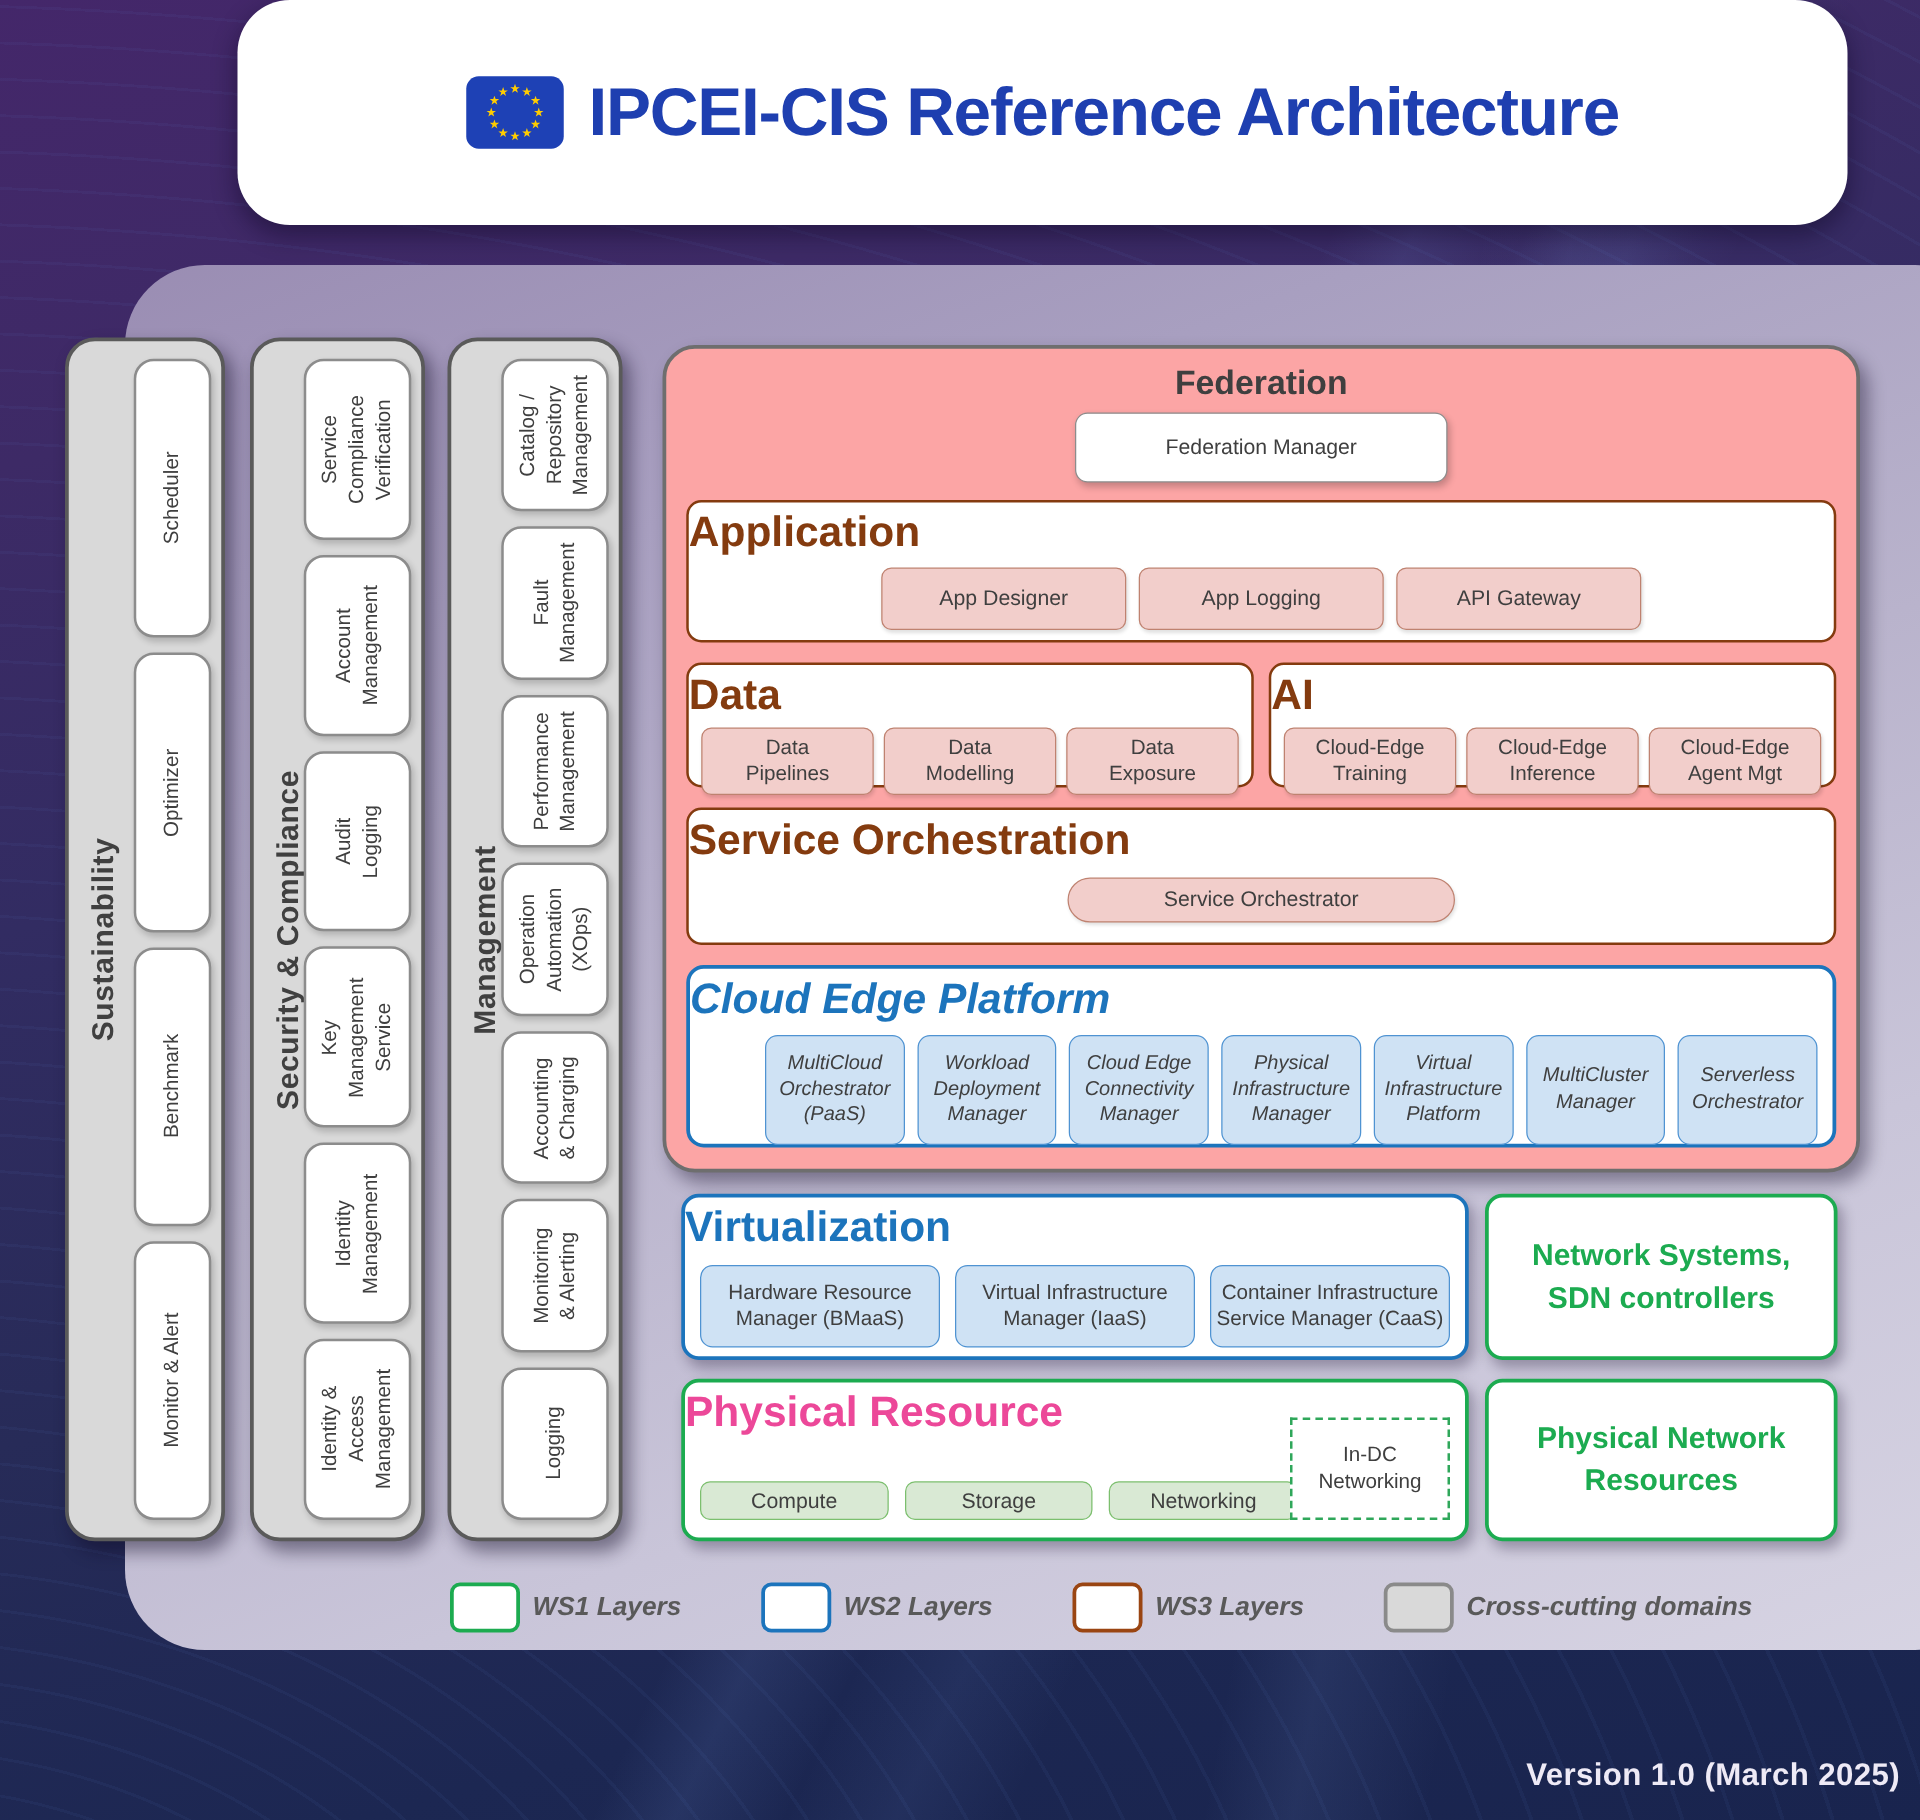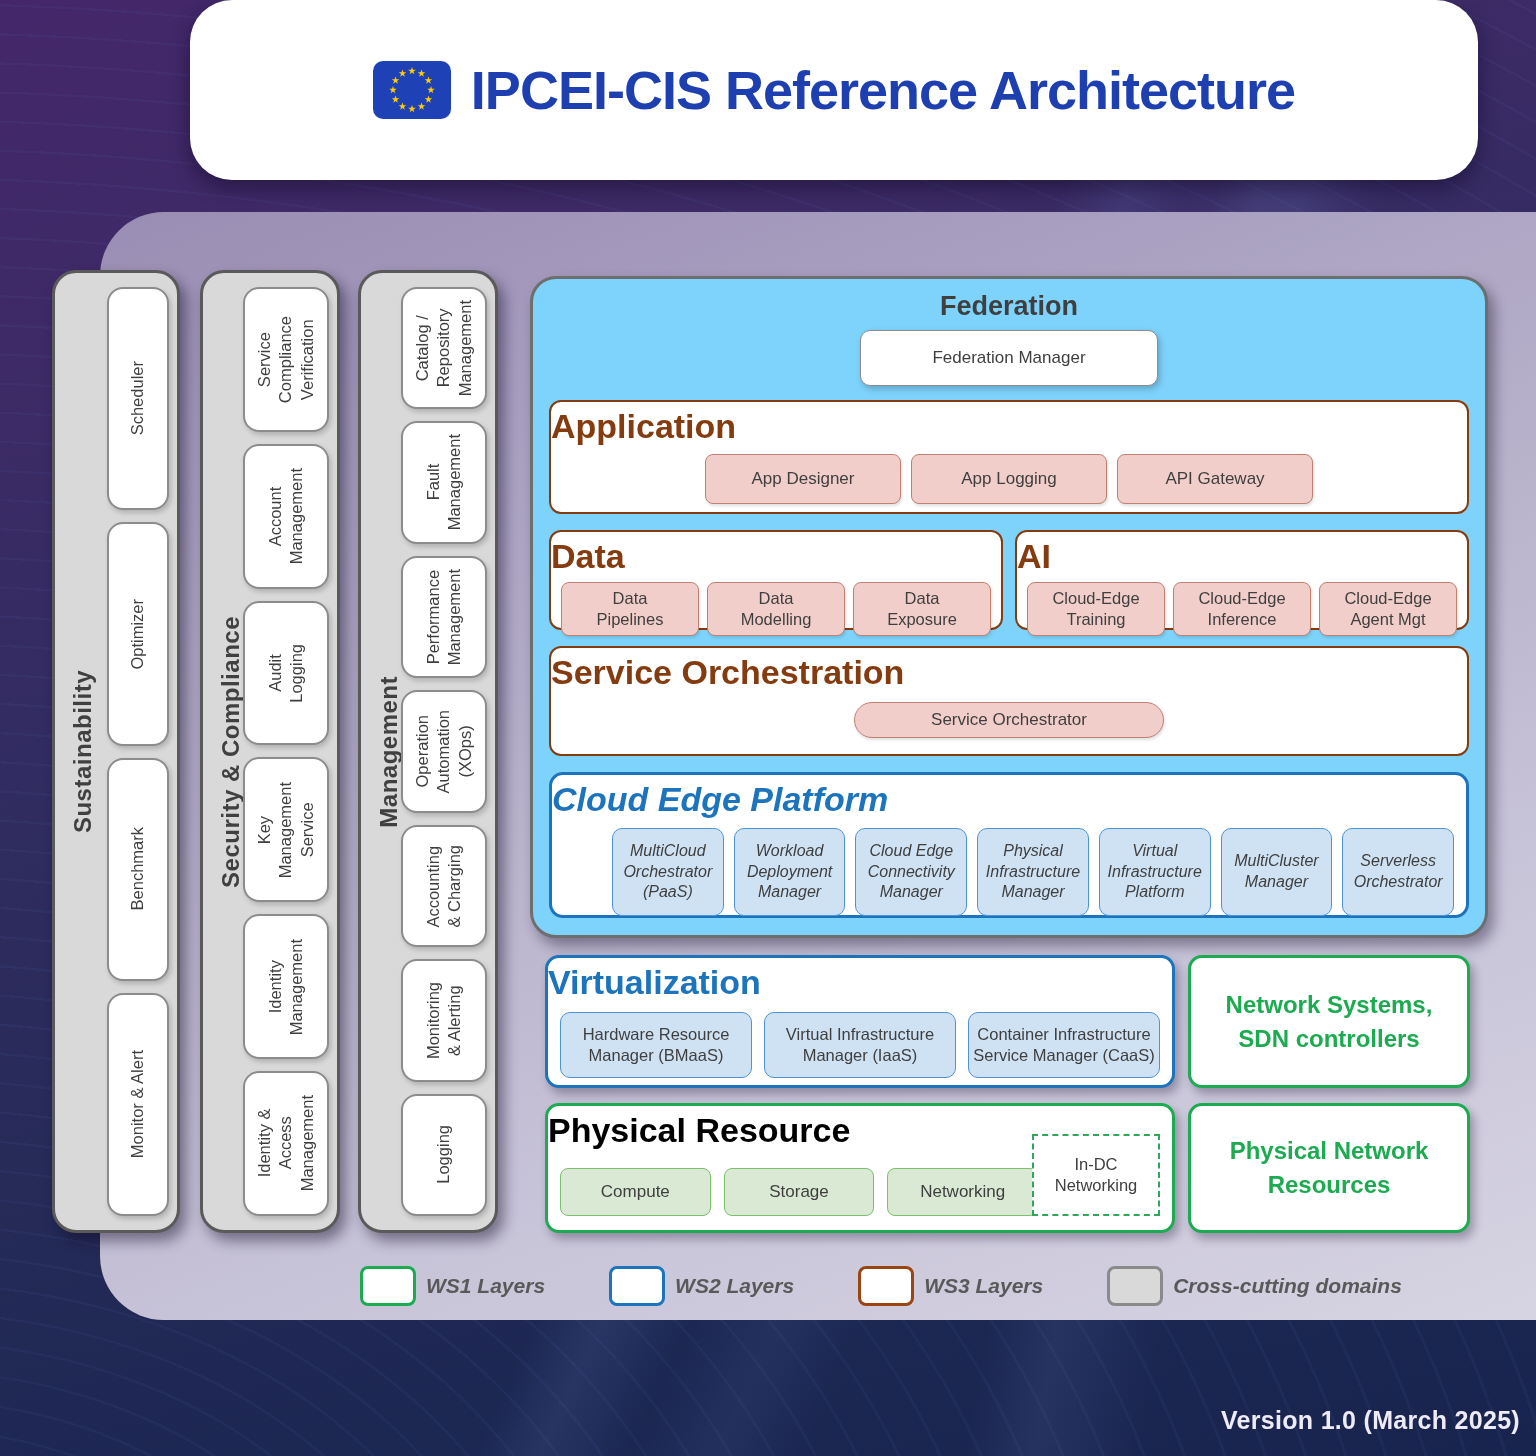--- a/index.html
+++ b/index.html
@@ -49,33 +49,33 @@
     display:flex; flex-direction:column; gap:12px; }
   #col-sustain .vcol-items{ width:62px; }
   #col-security .vcol-items, #col-mgmt .vcol-items{ width:86px; }
   .vitem{ flex:1; background:#ffffff; border:2px solid #8c8c8c; border-radius:16px;
     display:flex; align-items:center; justify-content:center; box-shadow:2px 3px 5px rgba(0,0,0,.18); }
   .vtext{ writing-mode:vertical-rl; transform:rotate(180deg);
     white-space:pre-line; text-align:center; font-size:16.5px; line-height:1.3; color:#3f3f3f; }
 
   
   .federation{ position:absolute; left:530px; top:276px; width:958px; height:662px; z-index:2;
-    background:#7dd3fc; border:3px solid #6e6e6e; border-radius:26px;
+    background:#fca5a5; border:3px solid #6e6e6e; border-radius:26px;
     box-shadow:6px 8px 14px rgba(15,8,35,.4); padding:10px 16px; }
   .fed-title{ text-align:center; font-size:27px; font-weight:bold; color:#3f3f3f; margin:2px 0 8px; }
   .manager-box{ width:298px; height:56px; margin:0 auto 14px; background:#fff;
     border:1.5px solid #8c8c8c; border-radius:10px; box-shadow:2px 3px 6px rgba(0,0,0,.22);
     display:flex; align-items:center; justify-content:center; font-size:17px; color:#3f3f3f; }
 
   .section{ background:#ffffff; border-radius:12px; }
   .ws3-border{ border:2.5px solid #843b0f; }
   .ws2-border{ border:3px solid #1c74bc; }
   .ws1-border{ border:3px solid #1cab50; }
   .section-title{ text-align:left; font-weight:bold; font-size:34px; padding-top:5px; }
-  .t-brown{ color:#843b0f; } .t-blue{ color:#1c74bc; } .t-green{ color:#000000; }
+  .t-brown{ color:#843b0f; } .t-blue{ color:#1c74bc; } .t-green{ color:#ec4899; }
 
   .boxes-row{ display:flex; justify-content:center; gap:10px; padding:8px 12px 0; }
   .pink-box{ background:#f2cecb; border:1.5px solid #bf8270; border-radius:8px;
     display:flex; align-items:center; justify-content:center;
     font-size:17px; color:#3f3f3f; white-space:pre-line; text-align:center; line-height:1.3;
     box-shadow:1px 2px 3px rgba(0,0,0,.12); }
   #app-section{ height:114px; }
   #app-section .pink-box{ width:196px; height:50px;text-align:center; }
 
   #data-ai-row{ display:flex; gap:12px; margin-top:16px;border-radius:16px; }
@@ -102,21 +102,21 @@
   .green-label-box{ position:absolute; left:1188px; width:282px; z-index:2; background:#fff;
     border-radius:14px; box-shadow:4px 6px 10px rgba(15,8,35,.3);
     display:flex; align-items:center; justify-content:center; text-align:center;
     font-weight:bold; font-size:24px; color:#1cab50; white-space:pre-line; line-height:1.4; }
   #net-sys{ top:955px; height:133px; }
   #phys-net{ top:1103px; height:130px; }
 
   .phys{ position:absolute; left:545px; top:1103px; width:630px; height:130px; z-index:2;
     background:#fff; border-radius:14px; box-shadow:4px 6px 10px rgba(15,8,35,.3); }
   .phys-row{ position:absolute; left:12px; bottom:14px; width:478px; display:flex; gap:13px; }
-  .green-box{ flex:1; height:48px; background:#d9e9d4; border:1.5px solid #7cbf6e; border-radius:8px;
+  .green-box{ flex:1; height:31px; background:#d9e9d4; border:1.5px solid #7cbf6e; border-radius:8px;
     display:flex; align-items:center; justify-content:center; font-size:17px; color:#3f3f3f; }
   .indc-box{ position:absolute; right:12px; bottom:14px; width:128px; height:82px;
     background:#fff; border:2px dashed #2fa75a;
     display:flex; align-items:center; justify-content:center;
     font-size:16.5px; color:#3f3f3f; white-space:pre-line; text-align:center; line-height:1.3; }
 
   
   .legend{ position:absolute; left:360px; top:1266px; z-index:2; display:flex; align-items:center; gap:64px; }
   .legend-item{ display:flex; align-items:center; gap:10px; }
   .swatch{ width:56px; height:40px; border-radius:8px; background:#fff; }

